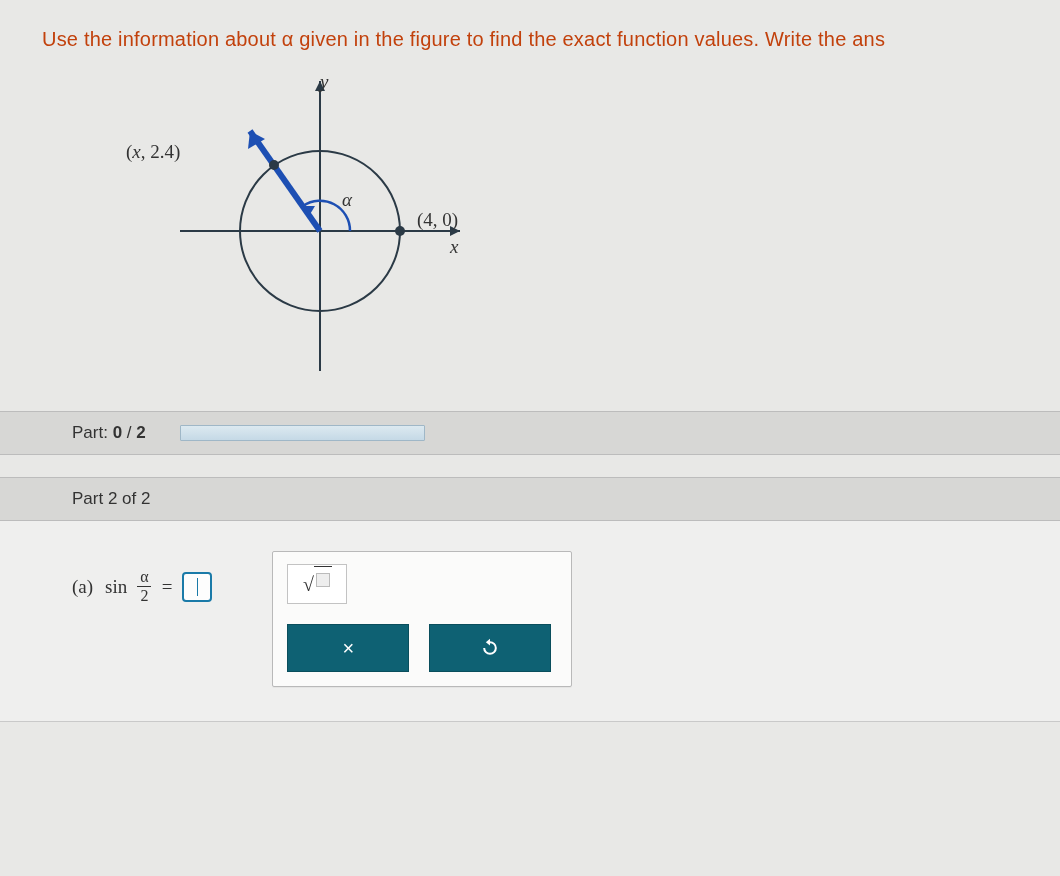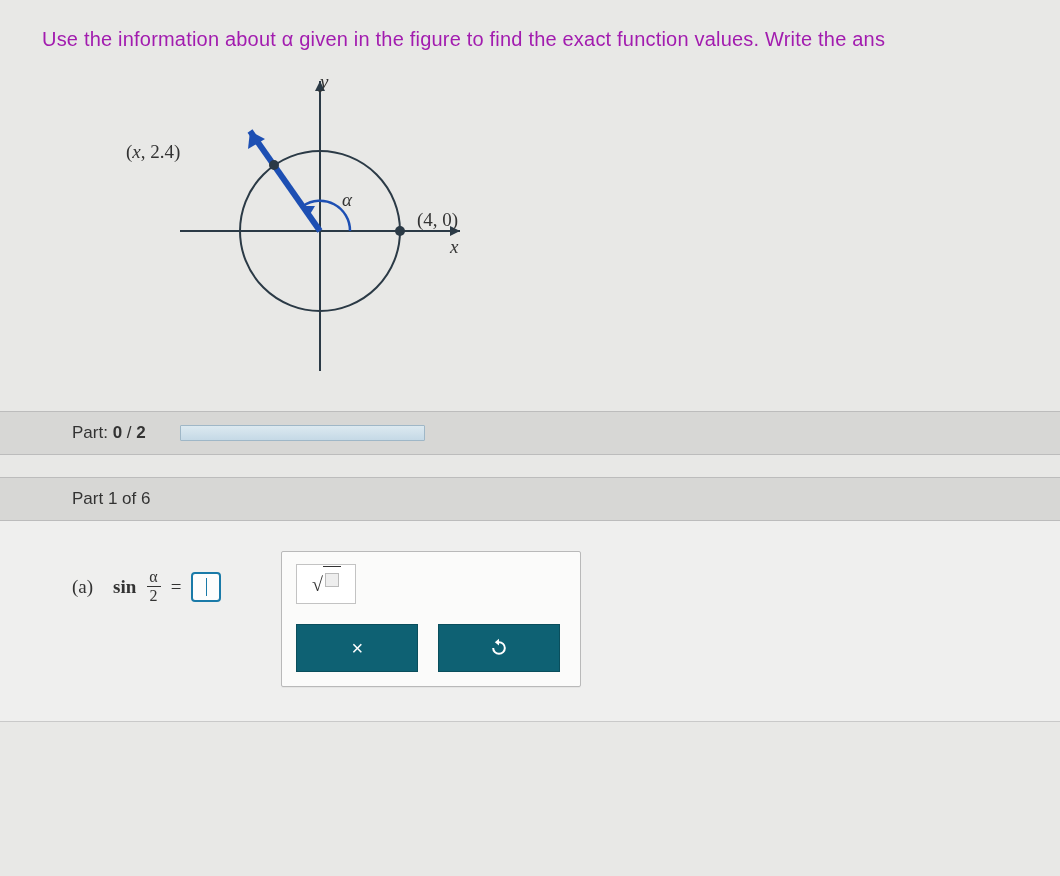--- a/index.html
+++ b/index.html
@@ -9,21 +9,21 @@
     font-family: Arial, Helvetica, sans-serif;
     background: #e8e8e6;
     width: 1060px;
     height: 876px;
     overflow: hidden;
     color: #333;
   }
   .instructions {
     padding: 28px 0 0 42px;
     font-size: 20px;
-    color: #a21caf;
+    color: #c2410c;
     letter-spacing: 0.2px;
   }
   .figure-area {
     position: relative;
     height: 340px;
     margin-top: 10px;
   }
   .figure-svg {
     position: absolute;
     left: 140px;
@@ -194,27 +194,27 @@
   <div class="coord-label" style="left:417px; top:148px;">(4, 0)</div>
 </div>
 
 <div class="progress-row">
   <div class="progress-label">
     <span>Part: </span><b>0</b><span> / </span><b>2</b>
   </div>
   <div class="progress-bar-outer"></div>
 </div>
 
-<div class="part-header">Part 1 of 6</div>
+<div class="part-header">Part 2 of 2</div>
 
 <div class="part-body">
 
   <div class="equation">
     <span>(a)</span>
-    <span style="margin-left:14px;font-weight:bold;">sin</span>
+    <span style="margin-left:6px;">sin</span>
     <span class="frac">
       <span class="num">α</span>
       <span class="den">2</span>
     </span>
     <span>=</span>
     <span class="answer-box">
       <span class="cursor"></span>
     </span>
   </div>
 

